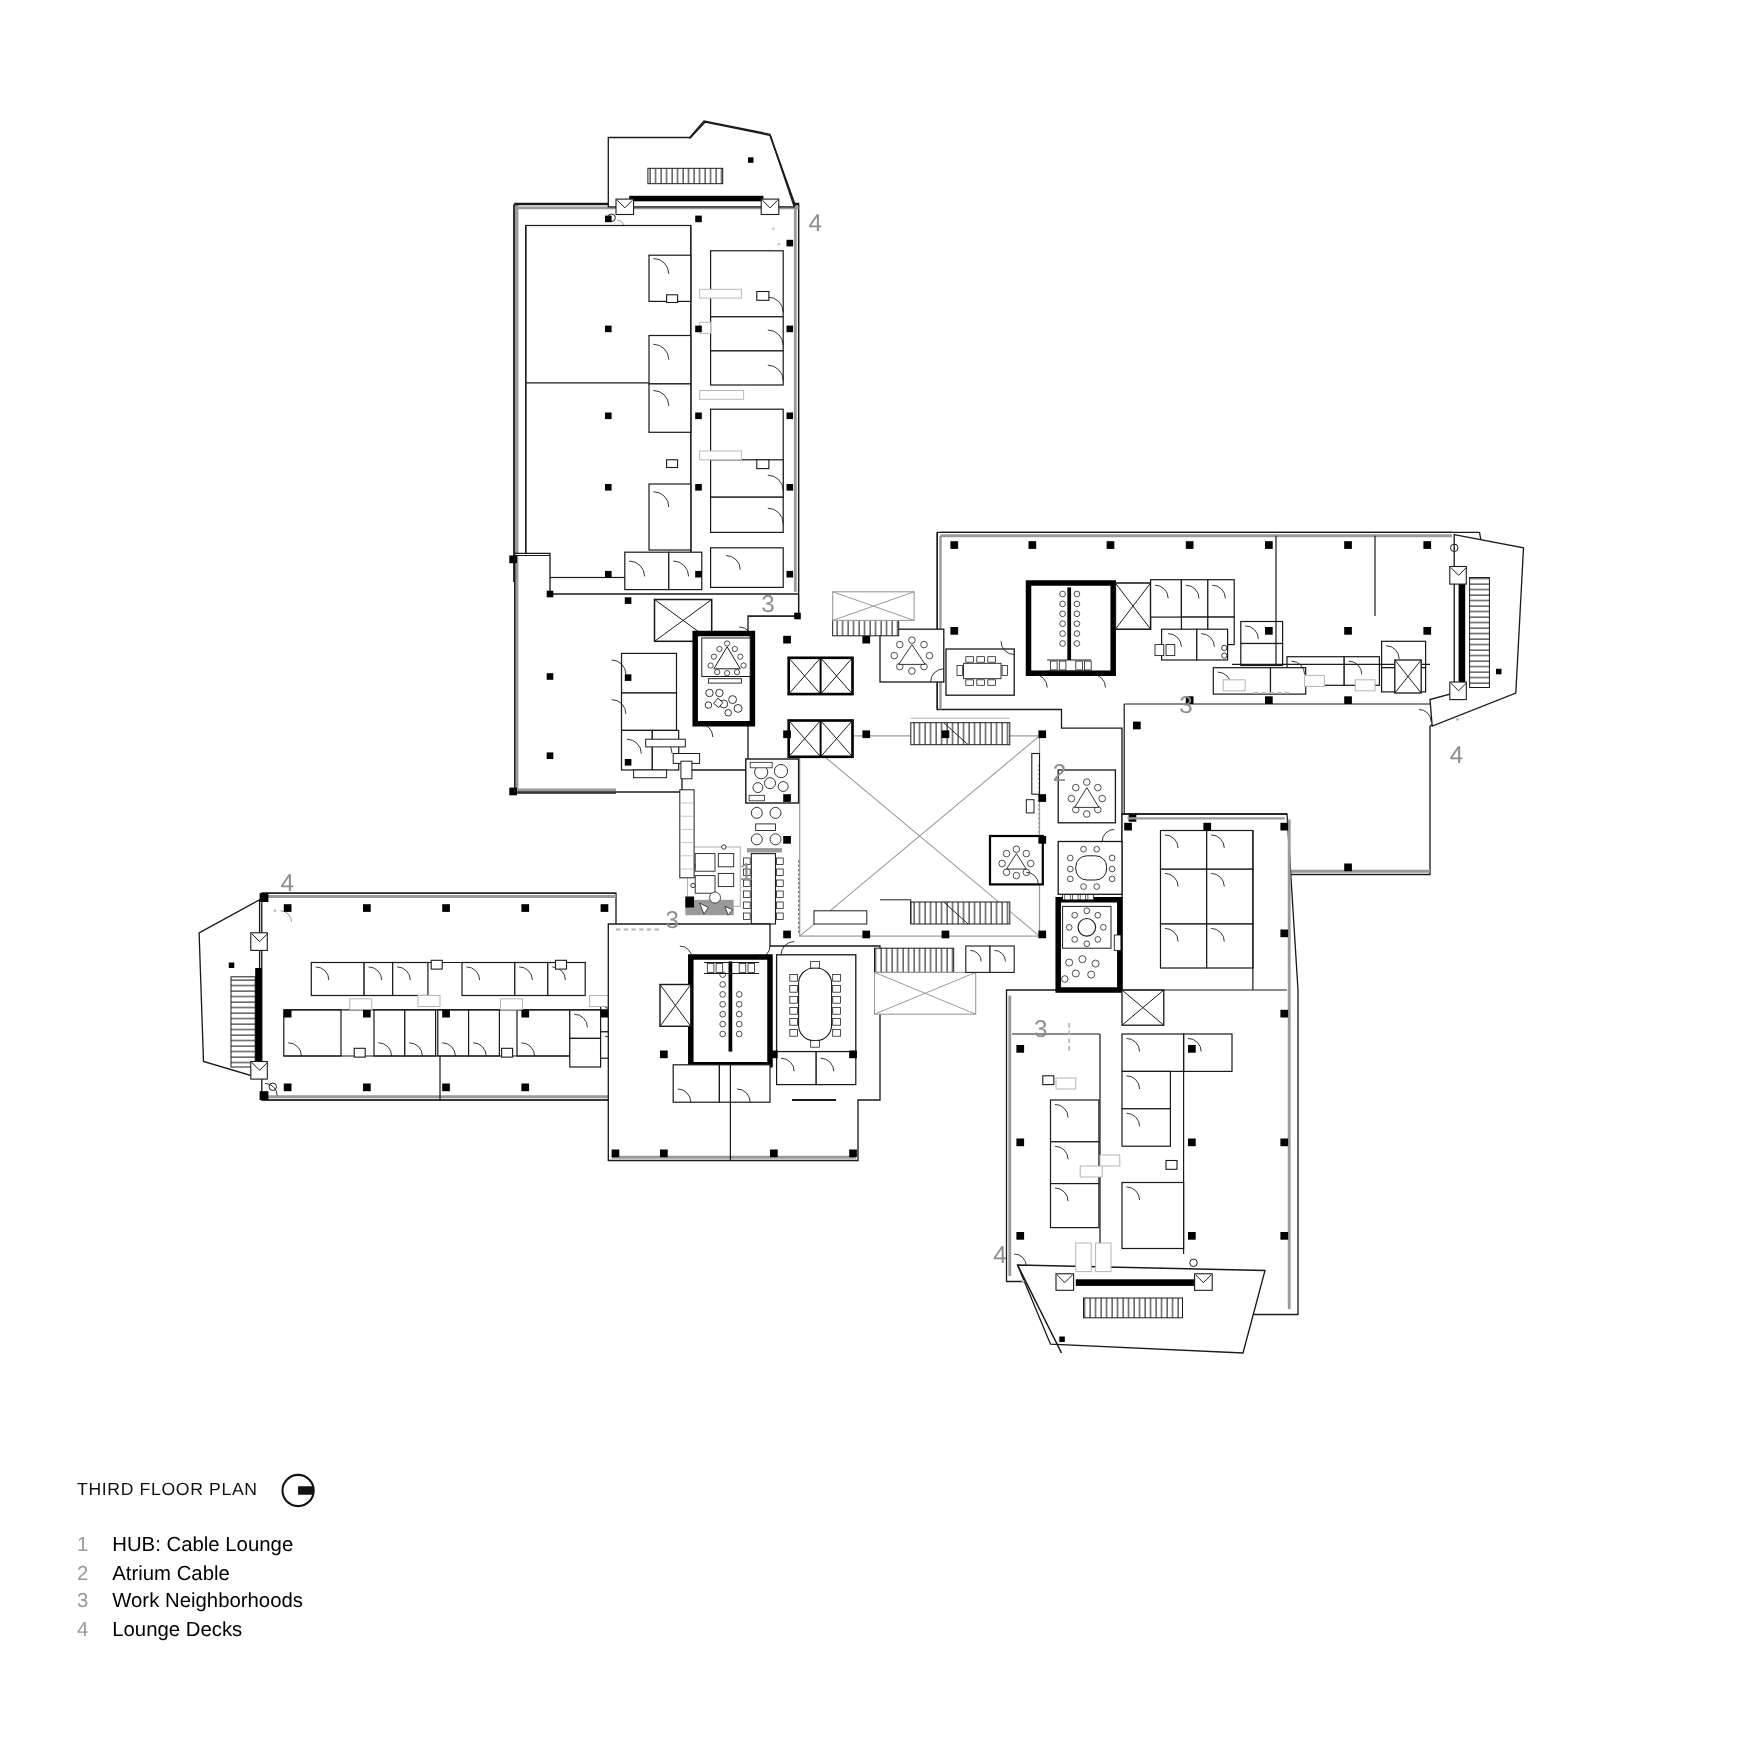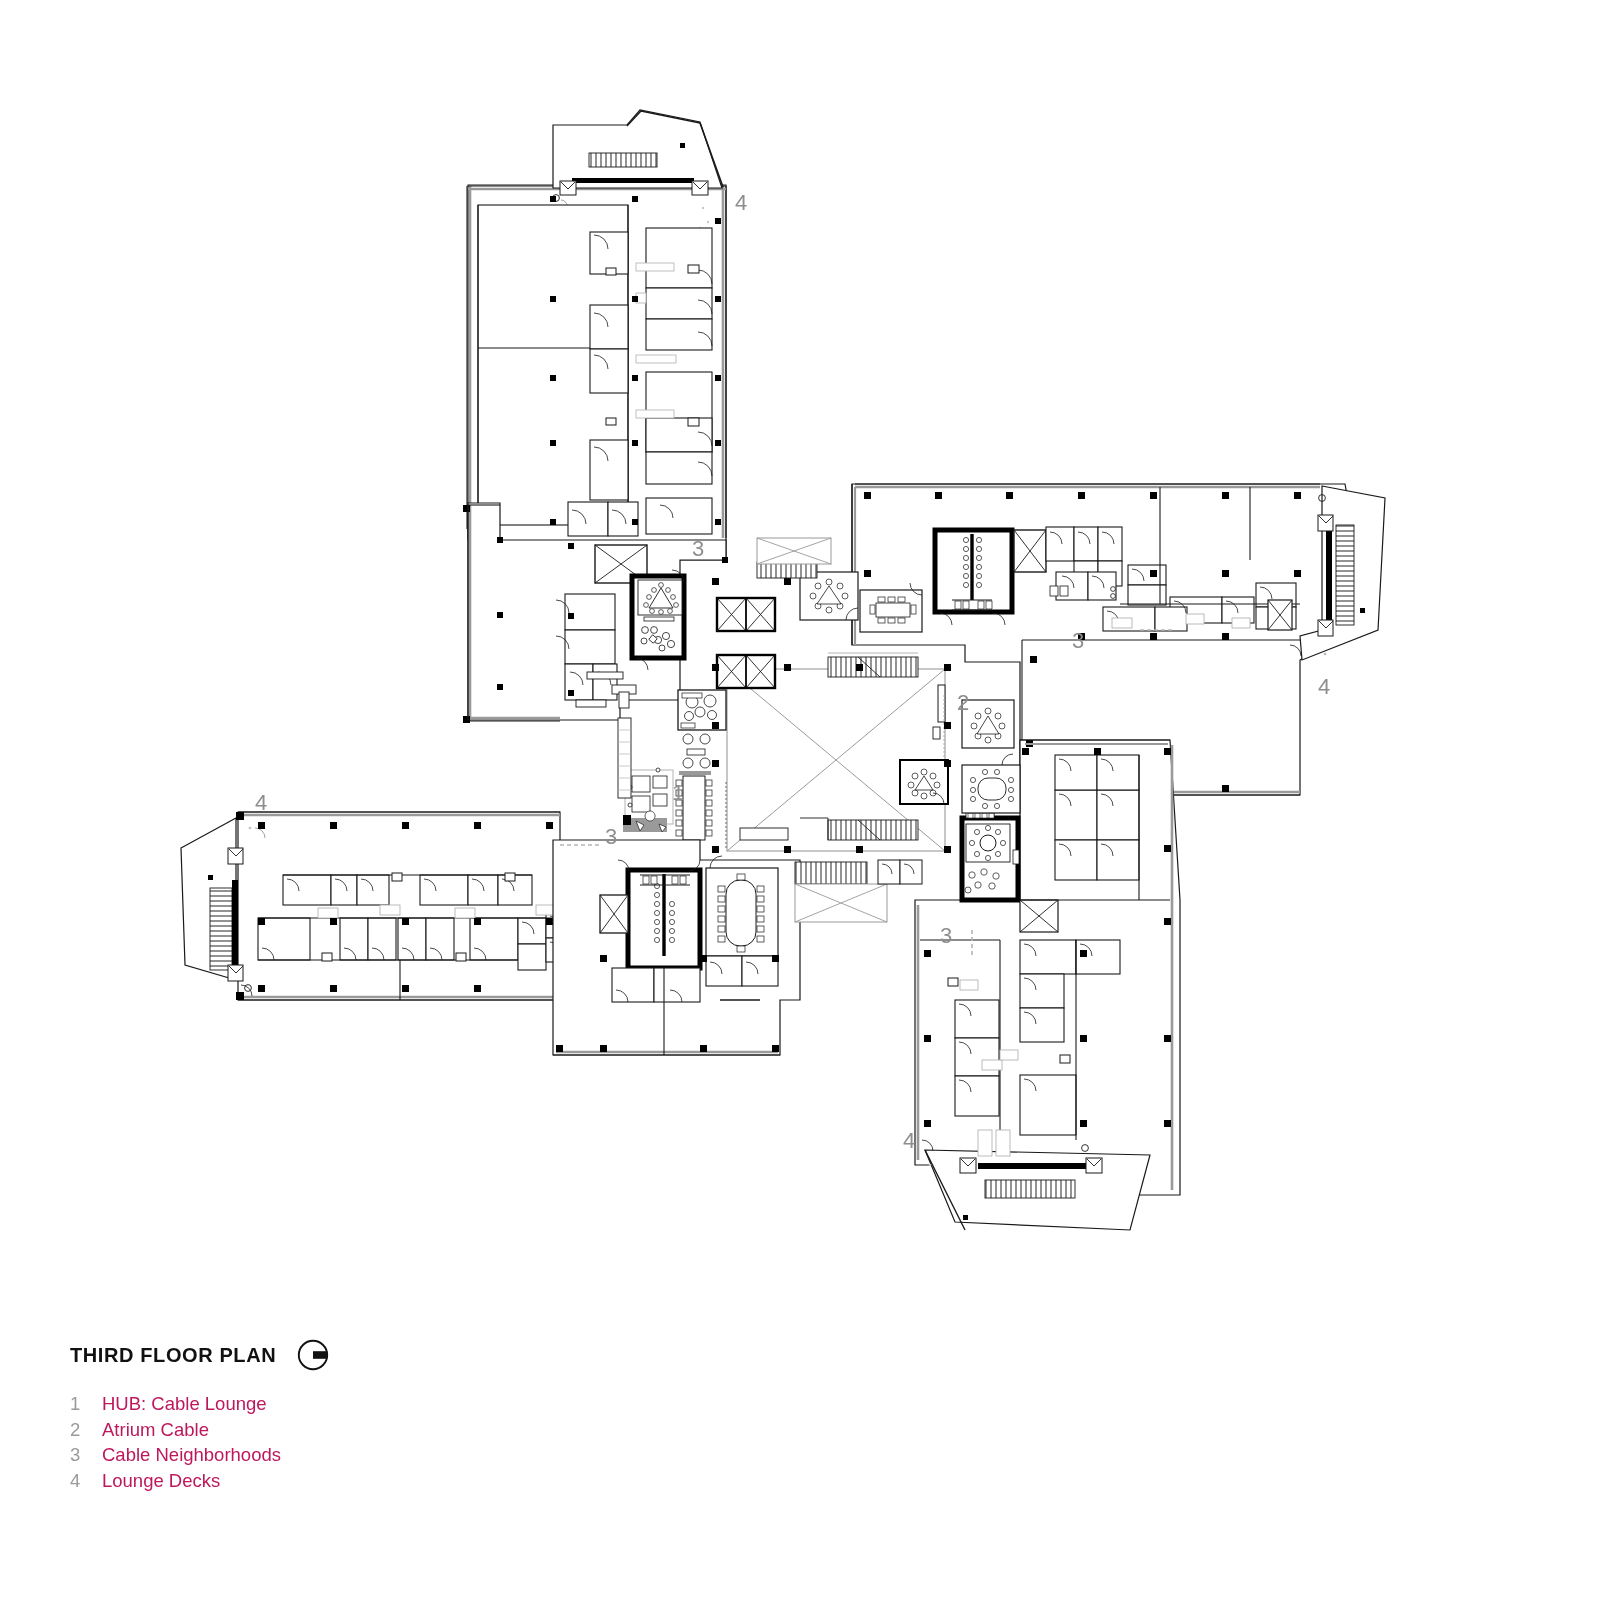--- a/index.html
+++ b/index.html
@@ -36,22 +36,22 @@
     top: 1338px;
     width: 620px;
   }
   #legend-title-row {
     display: flex;
     align-items: center;
     gap: 20px;
     margin-bottom: 20px;
   }
   #plan-title {
-    font-size: 20px;
-    font-weight: bold;
+    font-size: 16px;
+    font-weight: normal;
     letter-spacing: 0.6px;
     color: #111111;
     white-space: nowrap;
   }
   #north-arrow {
     width: 34px;
     height: 34px;
     flex: 0 0 auto;
   }
   .legend-row {
@@ -62,21 +62,21 @@
   }
   .legend-num {
     width: 32px;
     flex: 0 0 32px;
     font-size: 18.5px;
     color: #9a9a9a;
     font-weight: 400;
   }
   .legend-label {
     font-size: 18.5px;
-    color: #be185d;
+    color: #000000;
     font-weight: 400;
     white-space: nowrap;
   }
   
   .marker {
     position: absolute;
     font-size: 22px;
     color: #8e8e8e;
     font-weight: 400;
     line-height: 1;
@@ -992,21 +992,21 @@
     <div class="legend-row">
       <span class="legend-num">1</span>
       <span class="legend-label">HUB: Cable Lounge</span>
     </div>
     <div class="legend-row">
       <span class="legend-num">2</span>
       <span class="legend-label">Atrium Cable</span>
     </div>
     <div class="legend-row">
       <span class="legend-num">3</span>
-      <span class="legend-label">Cable Neighborhoods</span>
+      <span class="legend-label">Work Neighborhoods</span>
     </div>
     <div class="legend-row">
       <span class="legend-num">4</span>
       <span class="legend-label">Lounge Decks</span>
     </div>
   </div>
 
 </div>
 
 </body></html>

